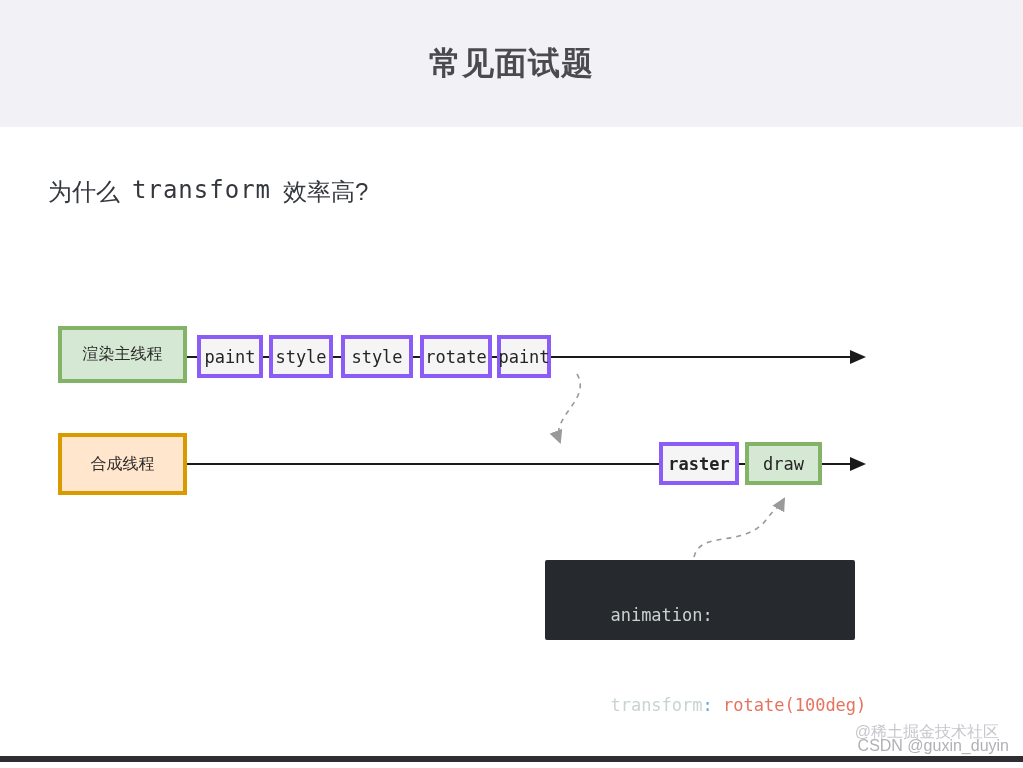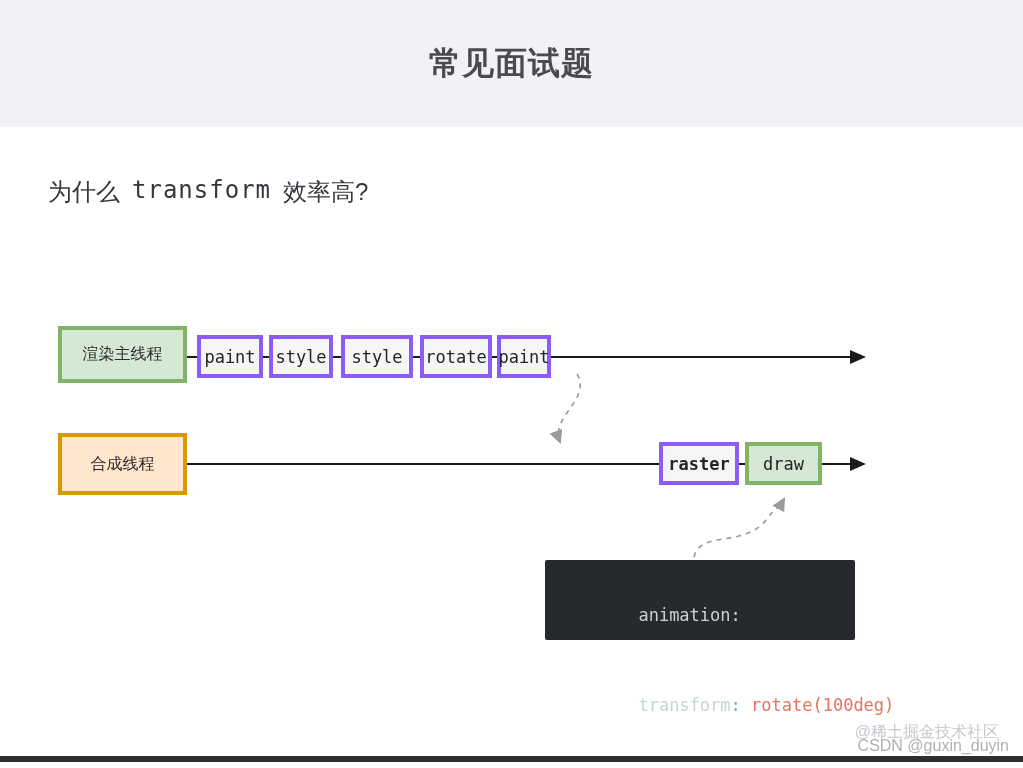--- a/index.html
+++ b/index.html
@@ -60,21 +60,21 @@
 
   #n-comp   { left: 58px;  top: 433px; width: 129px; height: 62px; }
   #n-tiling { left: 573px; top: 442px; width: 82px;  height: 43px; }
   #n-raster { left: 659px; top: 442px; width: 80px;  height: 43px; font-weight: bold; }
   #n-draw   { left: 745px; top: 442px; width: 77px;  height: 43px; }
 
   
   .code-block {
     position: absolute; left: 545px; top: 560px; width: 310px; height: 80px;
     background: #26292d; border-radius: 2px; z-index: 2;
-    padding: 10px 32px;
+    padding: 10px 4px;
     font-family: "DejaVu Sans Mono", monospace;
     font-size: 17px; line-height: 30px;
     display: flex; flex-direction: column; justify-content: space-between;
   }
   .code-line { white-space: pre; }
   .tok-prop  { color: #c9d4d2; }
   .tok-colon { color: #c9d4d2; }
   .tok-colon-blue { color: #61a8f0; }
   .tok-value { color: #e7735e; }
 

